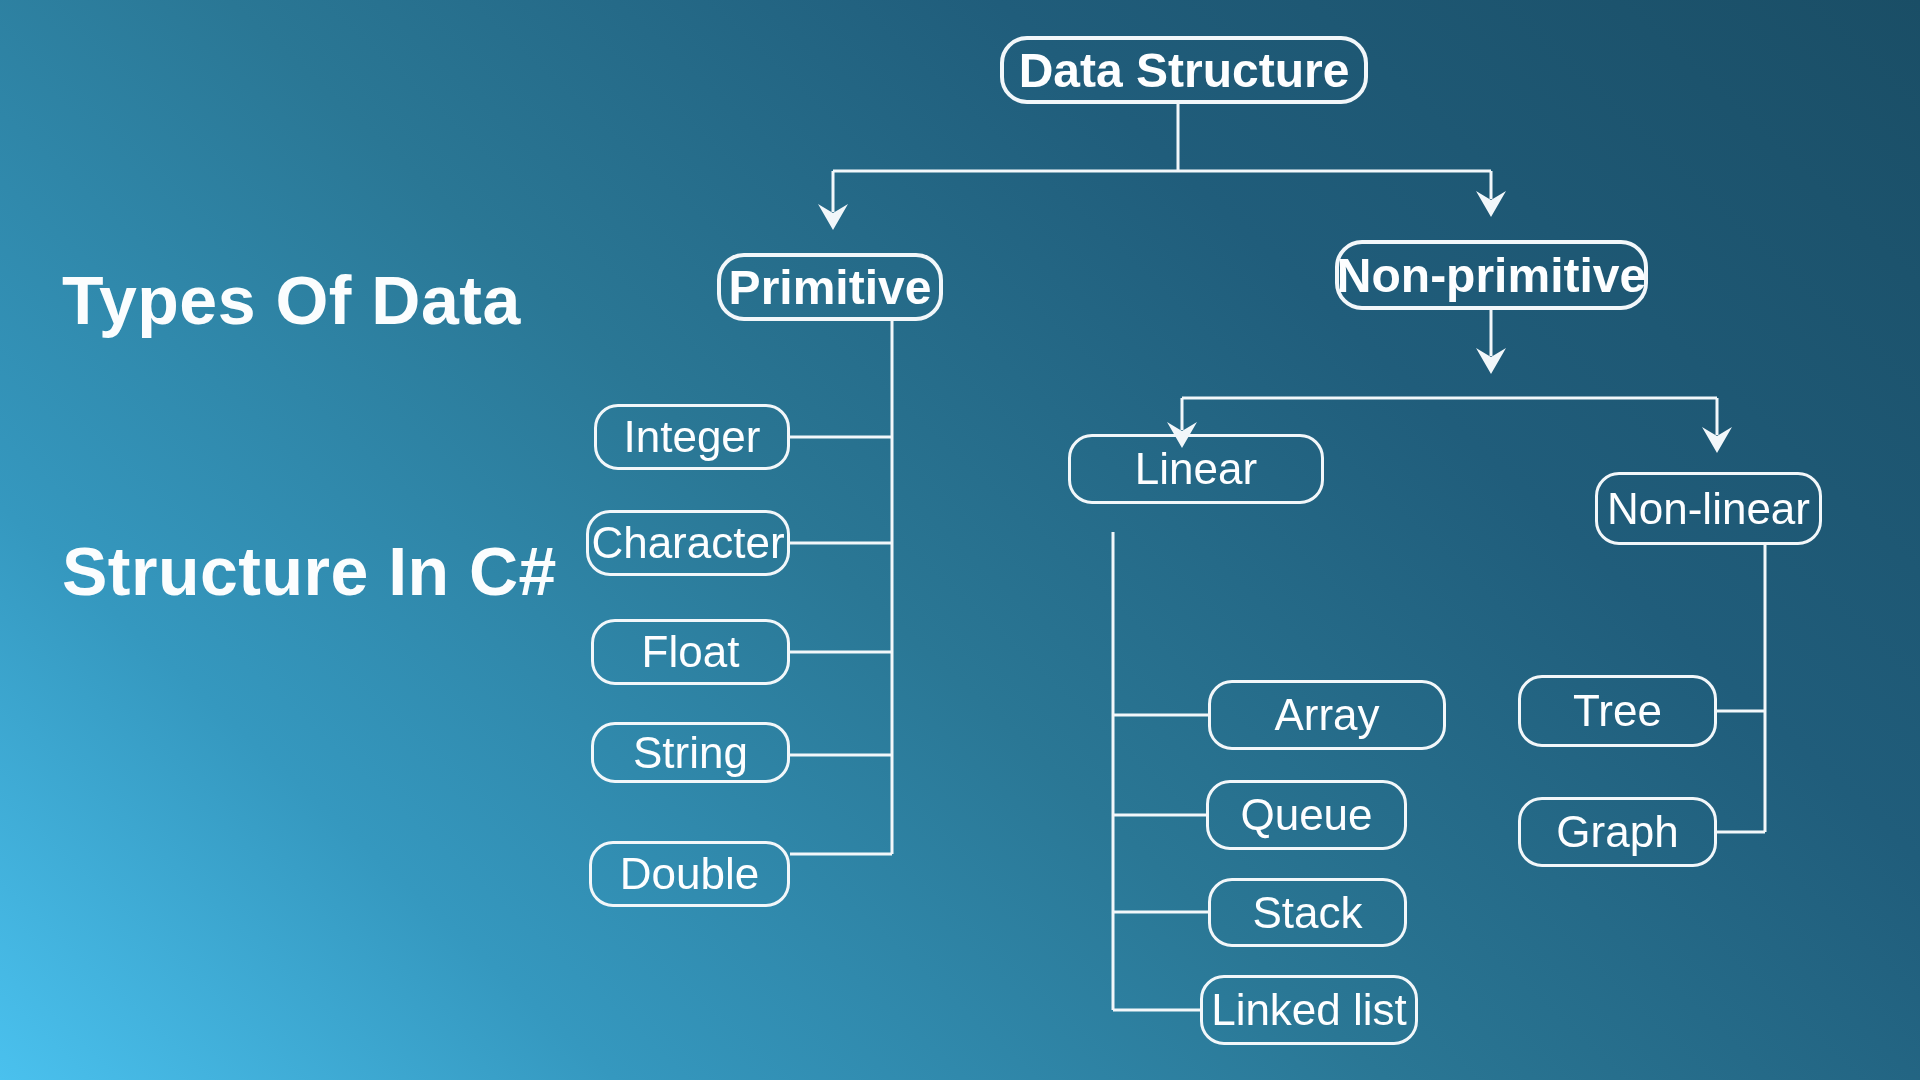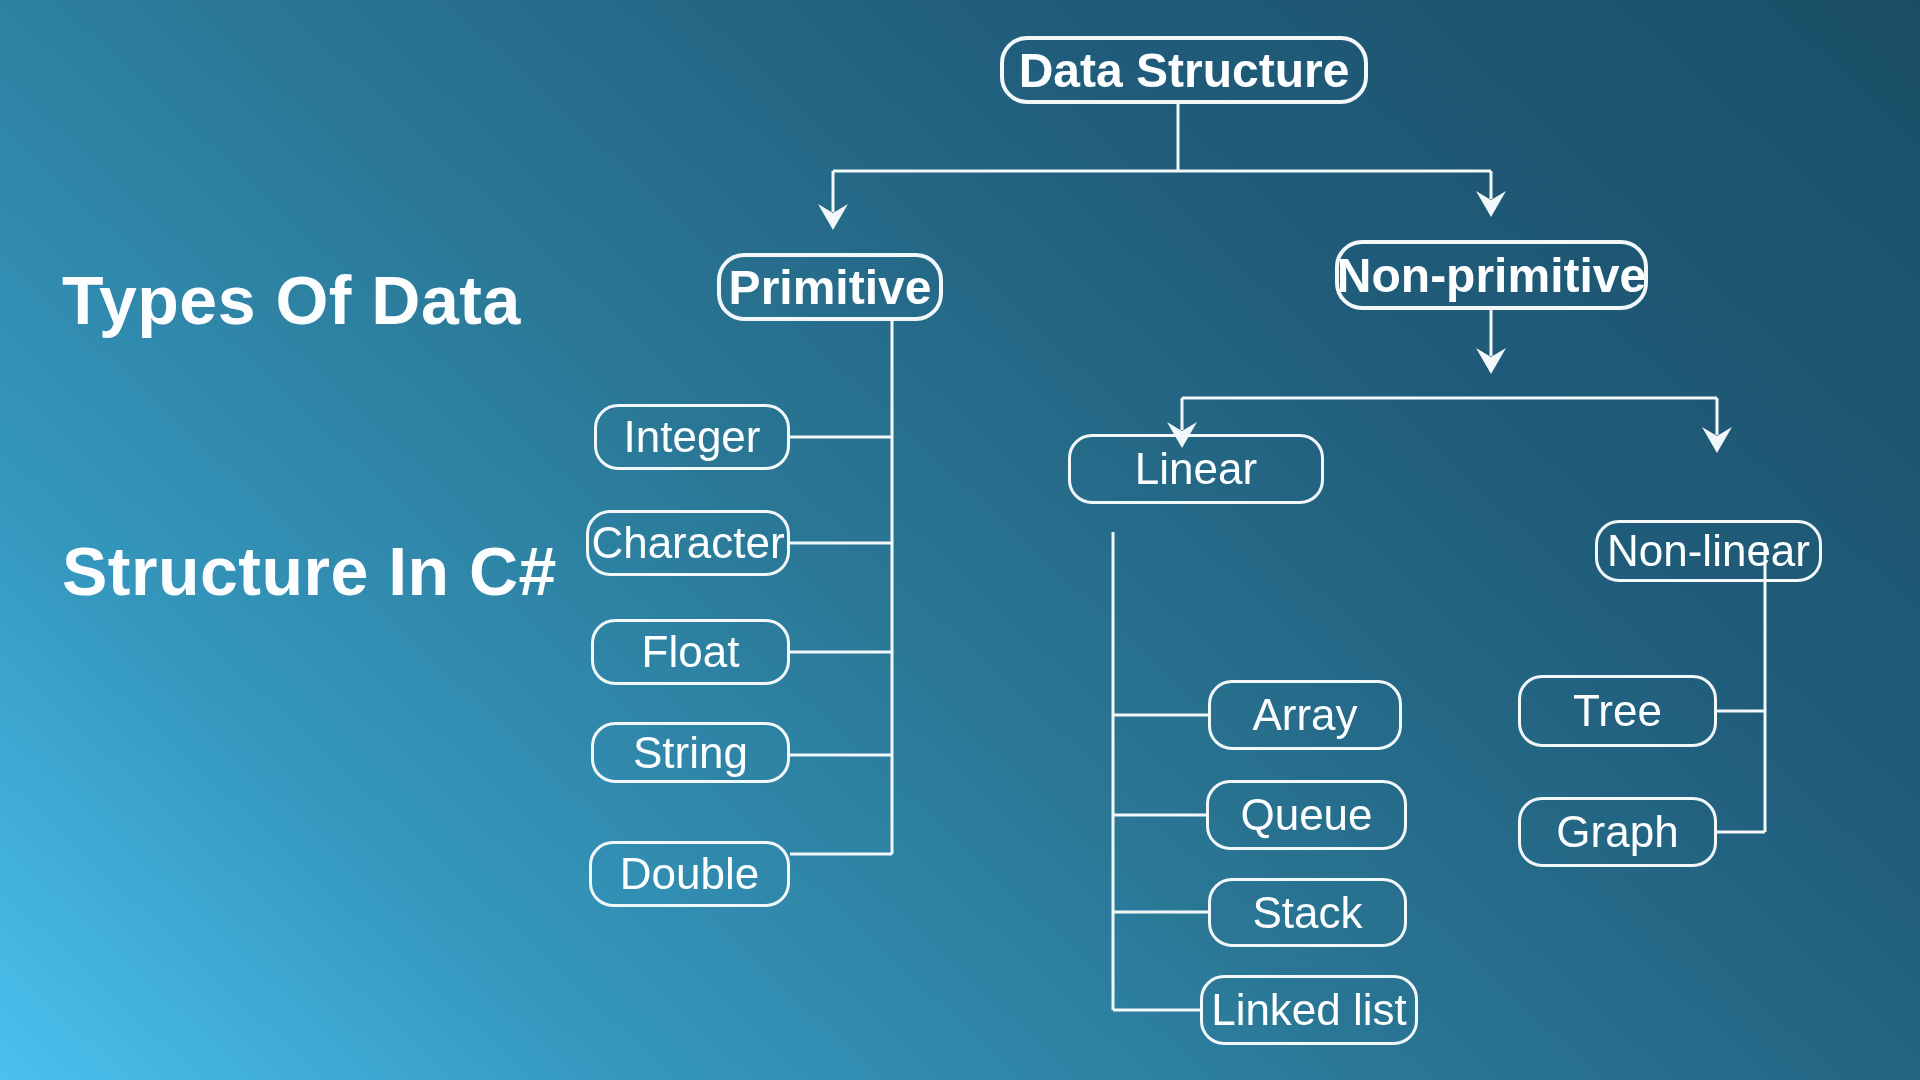--- a/index.html
+++ b/index.html
@@ -128,23 +128,23 @@
   <div class="node" style="left:586px; top:510px; width:204px; height:66px;">Character</div>
 
   <div class="node" style="left:591px; top:619px; width:199px; height:66px;">Float</div>
 
   <div class="node" style="left:591px; top:722px; width:199px; height:61px;">String</div>
 
   <div class="node" style="left:589px; top:821px; width:201px; height:66px;margin-top:20px;">Double</div>
 
   <div class="node" style="left:1068px; top:434px; width:256px; height:70px;">Linear</div>
 
-  <div class="node" style="left:1595px; top:472px; width:227px; height:62px;margin-top:48px;">Non-linear</div>
+  <div class="node" style="left:1595px; top:472px; width:227px; height:73px;">Non-linear</div>
 
-  <div class="node" style="left:1208px; top:680px; width:194px; height:70px;">Array</div>
+  <div class="node" style="left:1208px; top:680px; width:238px; height:70px;">Array</div>
 
   <div class="node" style="left:1206px; top:780px; width:201px; height:70px;">Queue</div>
 
   <div class="node" style="left:1208px; top:878px; width:199px; height:69px;">Stack</div>
 
   <div class="node" style="left:1200px; top:975px; width:218px; height:70px;text-align:center;">Linked list</div>
 
   <div class="node" style="left:1518px; top:675px; width:199px; height:72px;">Tree</div>
 
   <div class="node" style="left:1518px; top:797px; width:199px; height:70px;">Graph</div>

